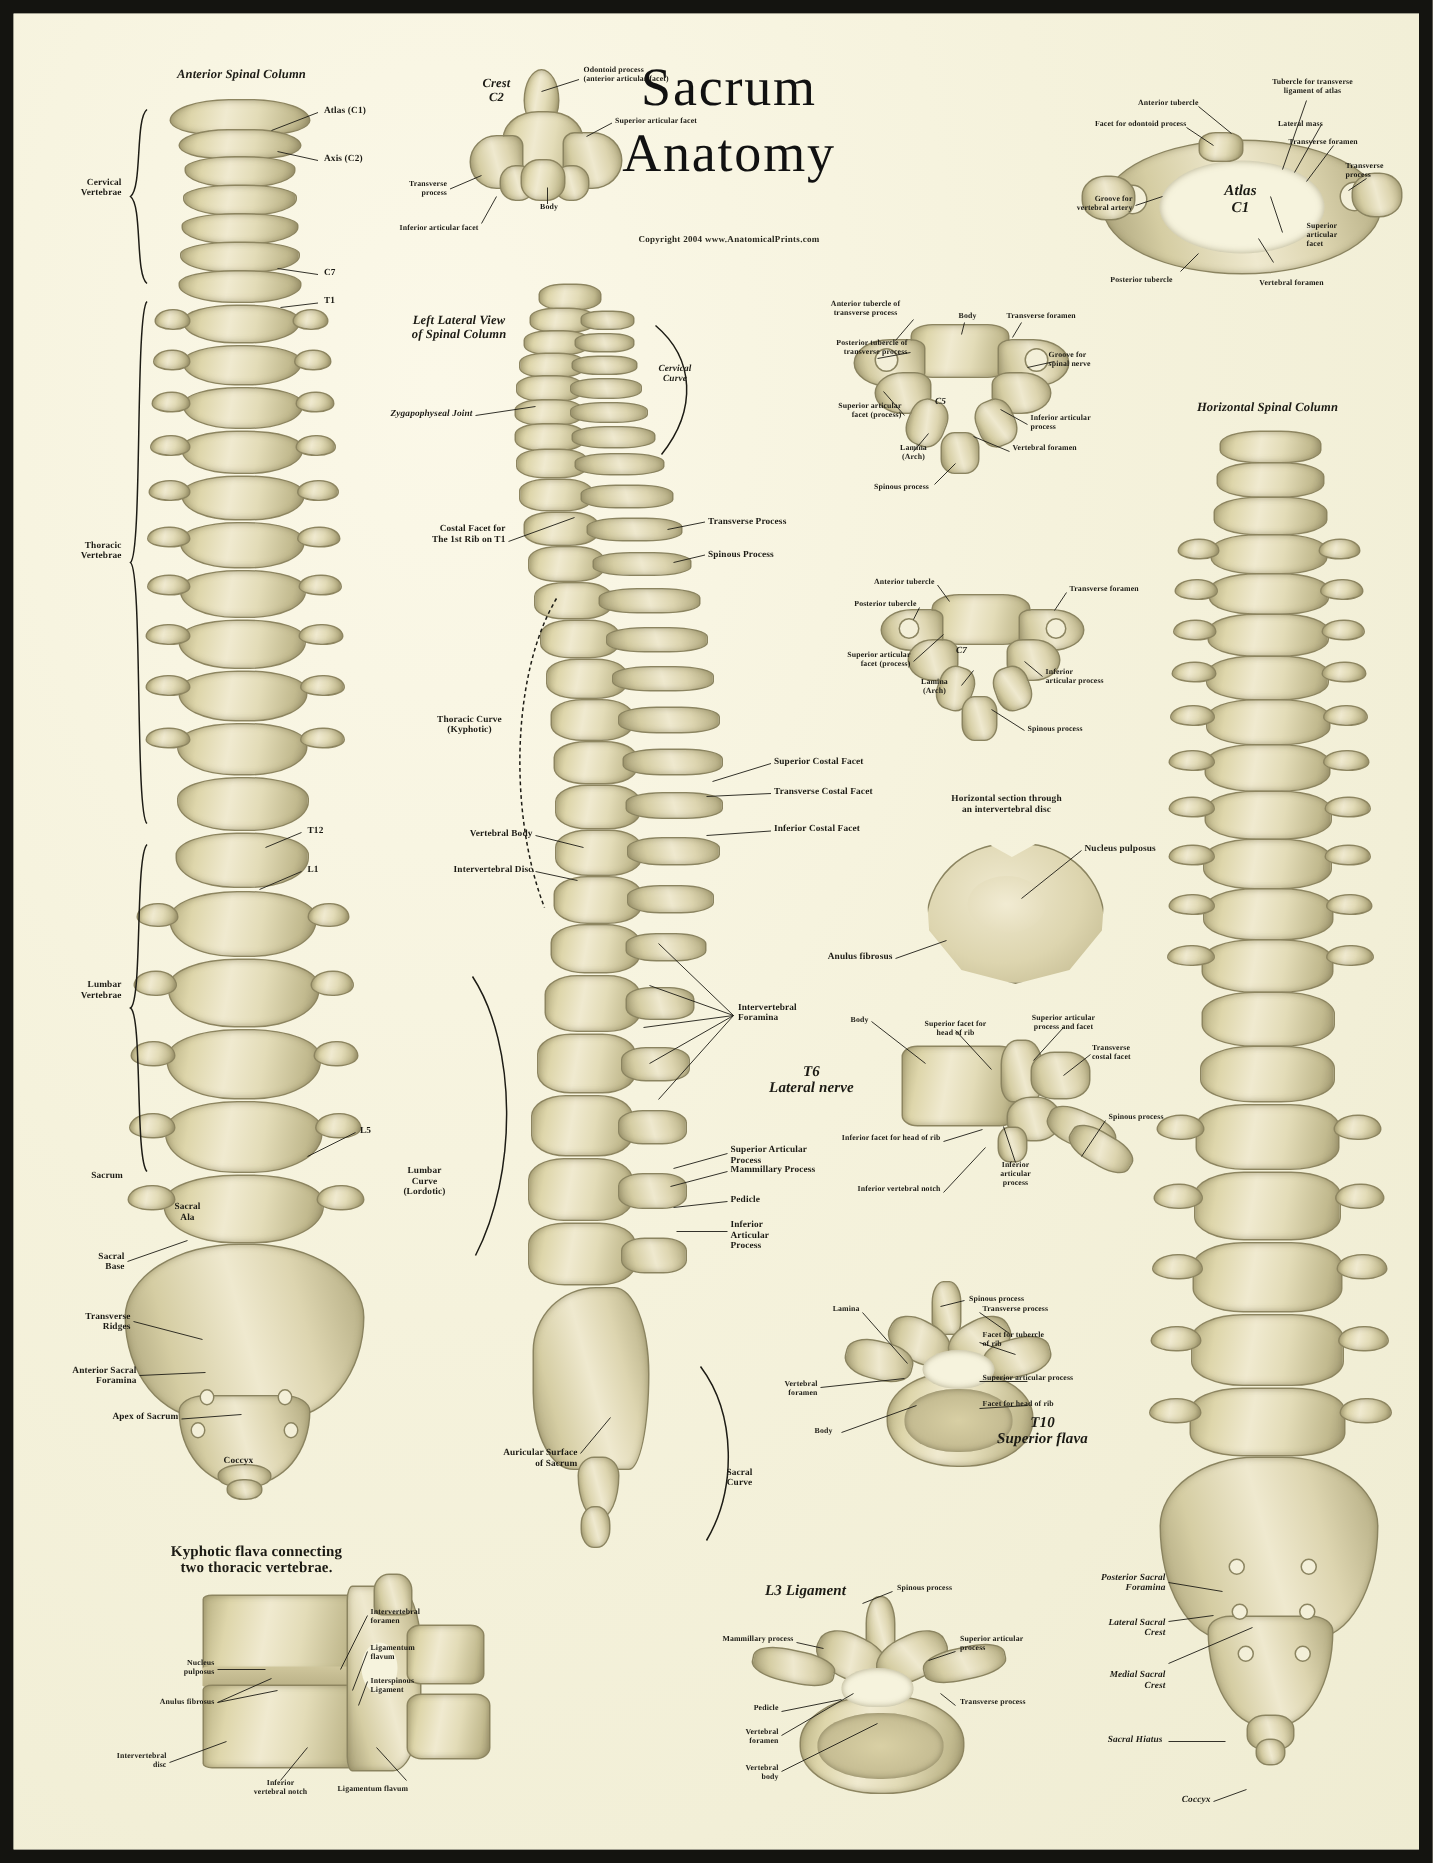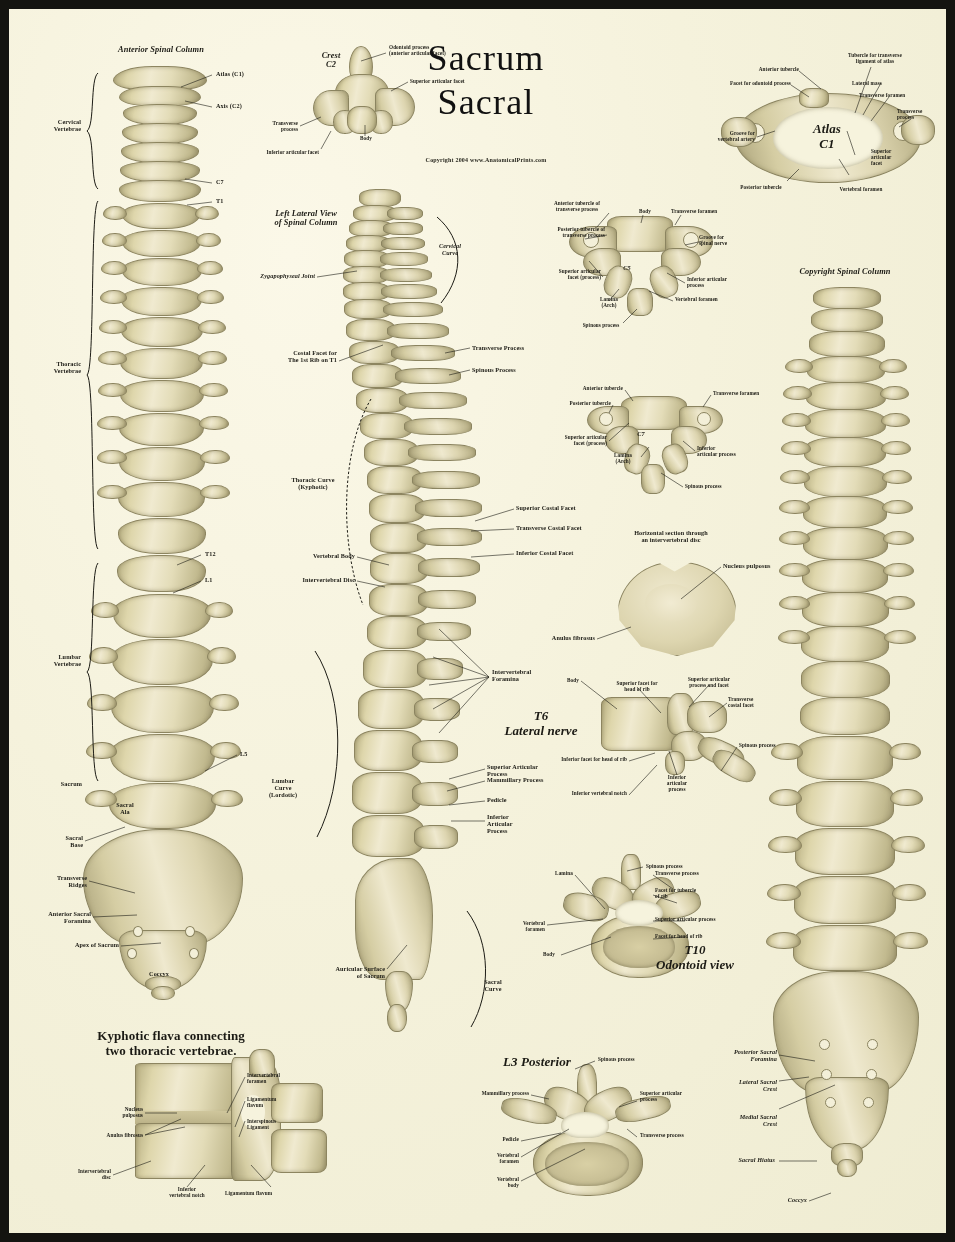--- a/index.html
+++ b/index.html
@@ -21,21 +21,21 @@
     font-family:"Liberation Serif",serif;
     font-weight:bold;
     color:#1b1a14;
     line-height:1.12;
     letter-spacing:.1px;
     white-space:pre-line;
   }
   .lbl.it{font-style:italic;}
   .s5{font-size:5.2px;}
   .s6{font-size:6.2px;}
-  .s7{font-size:13px;}
+  .s7{font-size:10px;}
   .s8{font-size:8.4px;}
   .ctr{text-align:center;transform:translateX(-50%);}
   .rt{text-align:right;transform:translateX(-100%);}
   
   #title{
     position:absolute;left:477px;top:28px;width:420px;
     transform:translateX(-50%);
     text-align:center;
     font-family:"Liberation Serif",serif;
     font-size:36px;font-weight:400;color:#111;
@@ -74,21 +74,21 @@
   .hole{position:absolute;background:#f3efd8;border-radius:50%;border:.5px solid #8b8460;}
 </style>
 </head>
 <body>
 
 <div id="poster">
   <div id="paper"></div>
 
   <div id="title">
     <div>Sacrum</div>
-    <div>Sacral</div>
+    <div>Anatomy</div>
   </div>
   <div id="copyright">Copyright 2004  www.AnatomicalPrints.com</div>
 
   <div class="art" style="left:88px;top:55px;width:130px;height:930px;">
 
     <div class="bone" style="position:absolute;left:16px;top:2px;width:92px;height:22px;border-radius:42% 42% 30% 30%/60% 60% 40% 40%;"></div>
     <div class="bone" style="position:absolute;left:22px;top:22px;width:80px;height:18px;border-radius:40% 40% 34% 34%/56% 56% 44% 44%;"></div>
     <div class="bone vbody" style="position:absolute;left:26px;top:40px;width:72px;height:19px;"></div>
     <div class="bone vbody" style="position:absolute;left:25px;top:59px;width:74px;height:19px;"></div>
     <div class="bone vbody" style="position:absolute;left:24px;top:78px;width:76px;height:19px;"></div>
@@ -676,33 +676,33 @@
   <div class="lbl s5" style="left:719px;top:688px;">Transverse
 costal facet</div>
   <div class="lbl s5 rt" style="left:618px;top:748px;text-align:right;">Inferior facet for head of rib</div>
   <div class="lbl s5 rt" style="left:618px;top:782px;text-align:right;">Inferior vertebral notch</div>
   <div class="lbl s5 ctr" style="left:668px;top:766px;">Inferior
 articular
 process</div>
   <div class="lbl s5" style="left:730px;top:734px;">Spinous process</div>
 
   <div class="lbl s7 it ctr" style="left:686px;top:934px;">T10
-Odontoid view</div>
+Superior flava</div>
   <div class="lbl s5" style="left:637px;top:855px;">Spinous process</div>
   <div class="lbl s5 rt" style="left:564px;top:862px;text-align:right;">Lamina</div>
   <div class="lbl s5" style="left:646px;top:862px;">Transverse process</div>
   <div class="lbl s5" style="left:646px;top:879px;">Facet for tubercle
 of rib</div>
   <div class="lbl s5" style="left:646px;top:908px;">Superior articular process</div>
   <div class="lbl s5" style="left:646px;top:925px;">Facet for head of rib</div>
   <div class="lbl s5 rt" style="left:536px;top:912px;text-align:right;">Vertebral
 foramen</div>
   <div class="lbl s5 ctr" style="left:540px;top:943px;">Body</div>
 
-  <div class="lbl s8 it ctr" style="left:836px;top:258px;">Copyright Spinal Column</div>
+  <div class="lbl s8 it ctr" style="left:836px;top:258px;">Horizontal Spinal Column</div>
   <div class="lbl s6 it rt" style="left:768px;top:1040px;text-align:right;">Posterior Sacral
 Foramina</div>
   <div class="lbl s6 it rt" style="left:768px;top:1070px;text-align:right;">Lateral Sacral
 Crest</div>
   <div class="lbl s6 it rt" style="left:768px;top:1105px;text-align:right;">Medial Sacral
 Crest</div>
   <div class="lbl s6 it rt" style="left:766px;top:1148px;text-align:right;">Sacral Hiatus</div>
   <div class="lbl s6 it rt" style="left:798px;top:1188px;text-align:right;">Coccyx</div>
 
   <div class="lbl s7 ctr" style="left:162px;top:1020px;">Kyphotic flava connecting
@@ -715,21 +715,21 @@
   <div class="lbl s5 ctr" style="left:178px;top:1178px;">Inferior
 vertebral notch</div>
   <div class="lbl s5" style="left:216px;top:1182px;">Ligamentum flavum</div>
   <div class="lbl s5" style="left:238px;top:1064px;">Intervertebral
 foramen</div>
   <div class="lbl s5" style="left:238px;top:1088px;">Ligamentum
 flavum</div>
   <div class="lbl s5" style="left:238px;top:1110px;">Interspinous
 Ligament</div>
 
-  <div class="lbl s7 it ctr" style="left:528px;top:1046px;">L3 Posterior</div>
+  <div class="lbl s7 it ctr" style="left:528px;top:1046px;">L3 Ligament</div>
   <div class="lbl s5" style="left:589px;top:1048px;">Spinous process</div>
   <div class="lbl s5 rt" style="left:520px;top:1082px;text-align:right;">Mammillary process</div>
   <div class="lbl s5" style="left:631px;top:1082px;">Superior articular
 process</div>
   <div class="lbl s5" style="left:631px;top:1124px;">Transverse process</div>
   <div class="lbl s5 rt" style="left:510px;top:1128px;text-align:right;">Pedicle</div>
   <div class="lbl s5 rt" style="left:510px;top:1144px;text-align:right;">Vertebral
 foramen</div>
   <div class="lbl s5 rt" style="left:510px;top:1168px;text-align:right;">Vertebral
 body</div>

